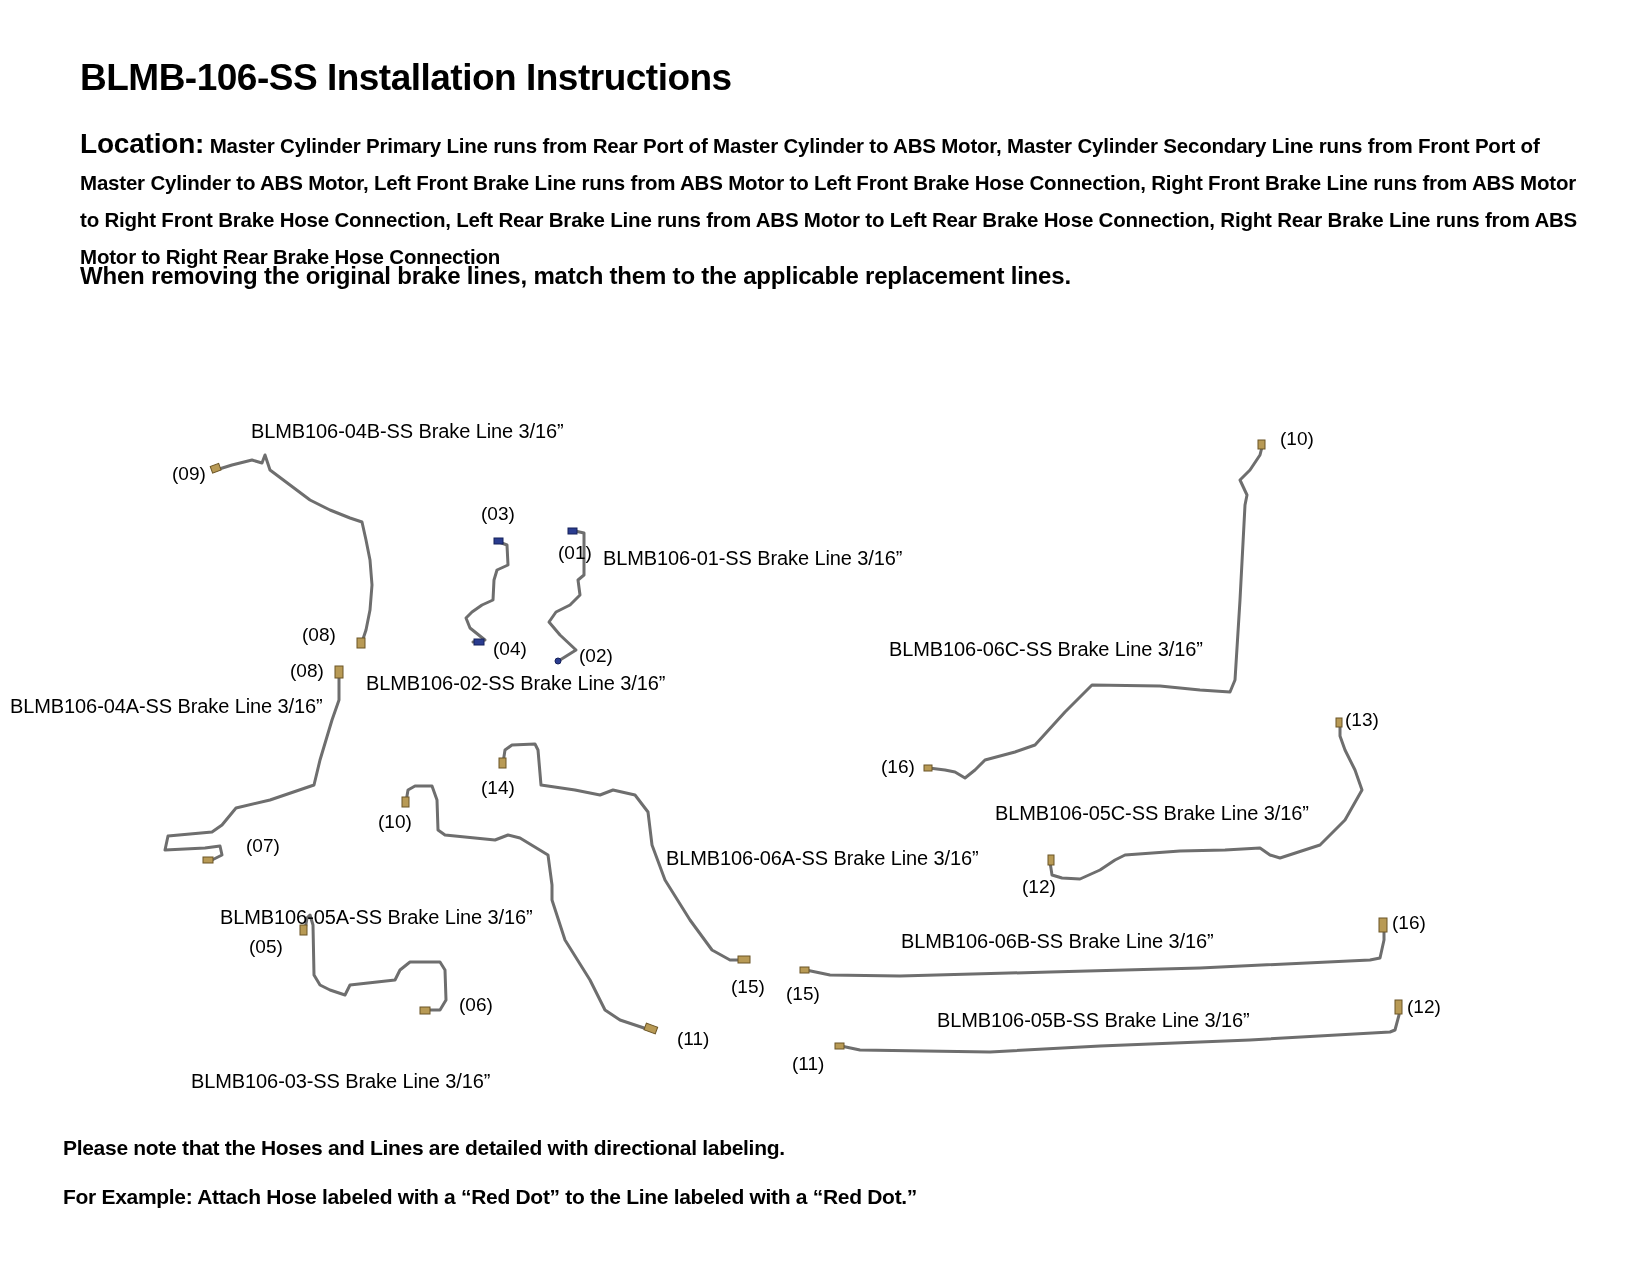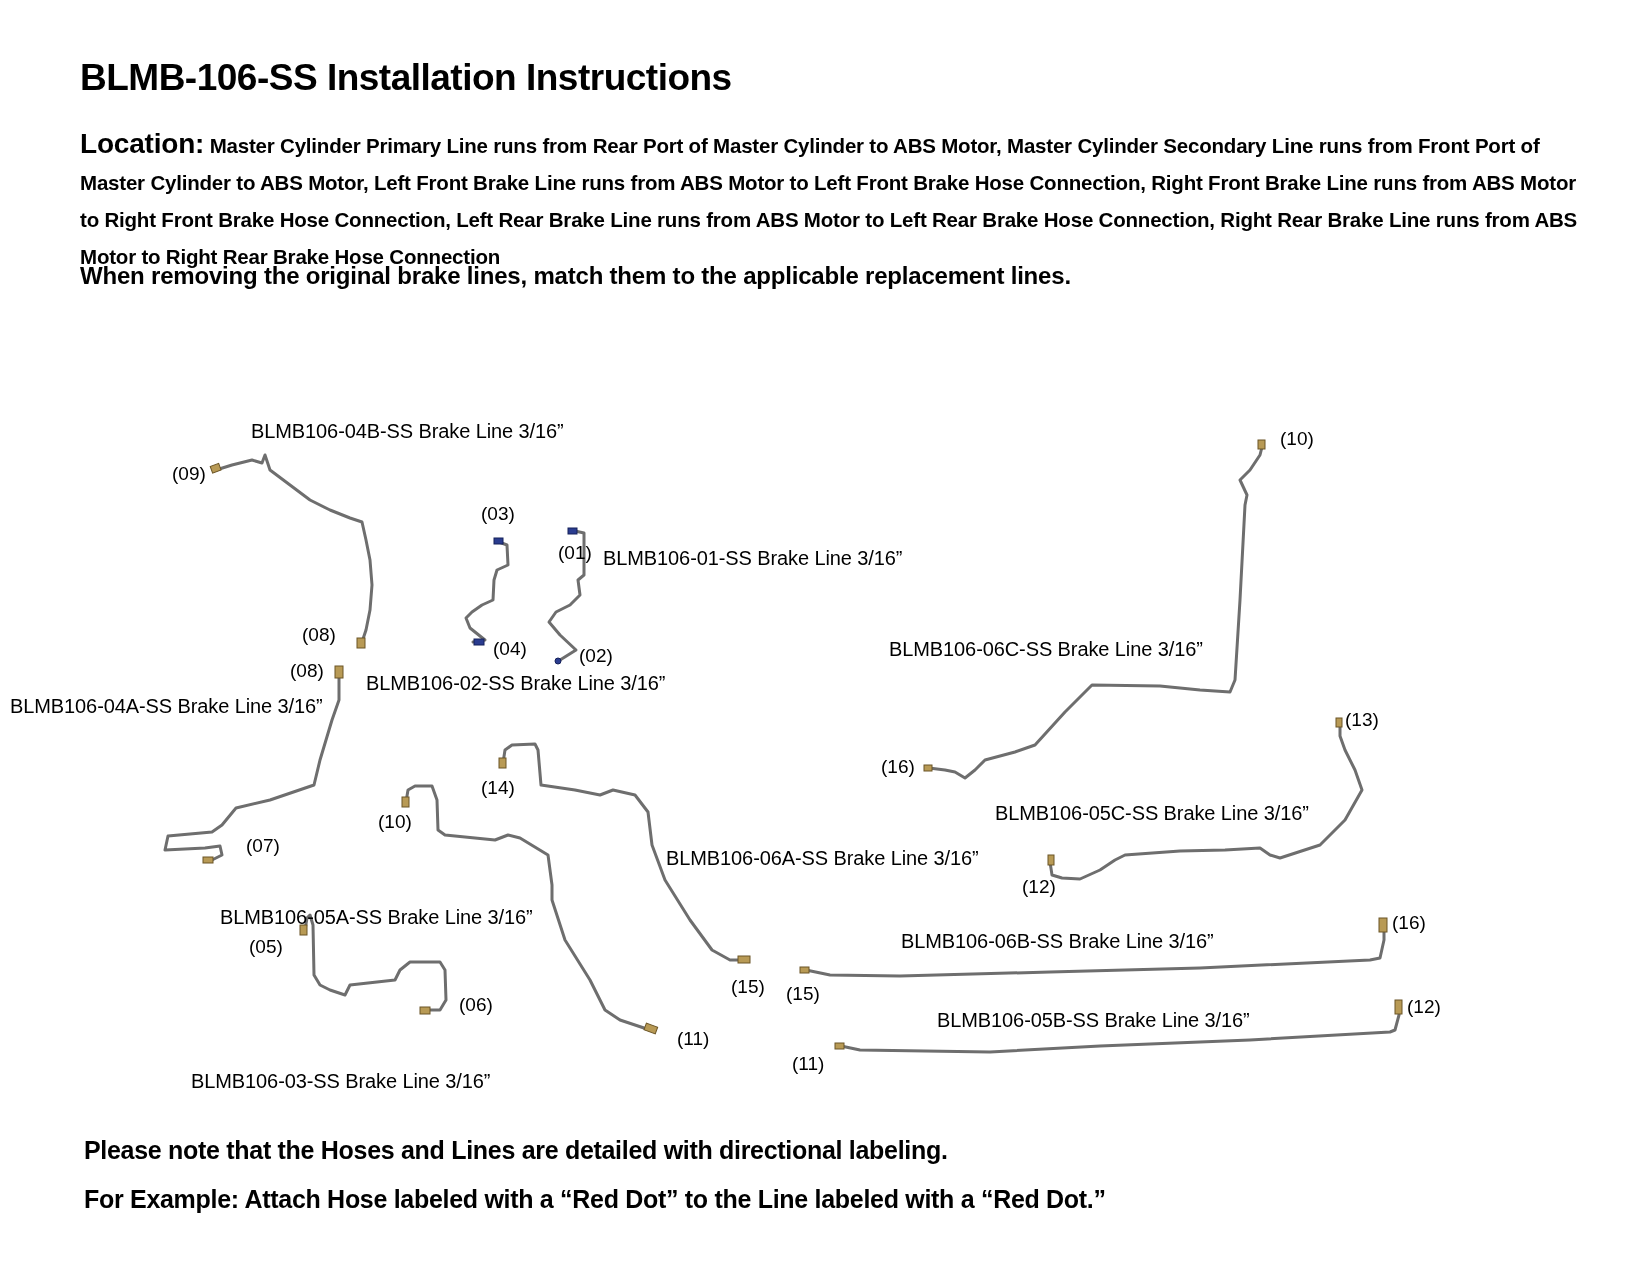--- a/index.html
+++ b/index.html
@@ -8,21 +8,21 @@
   .title { position:absolute; left:80px; top:56px; font-size:37px; font-weight:bold;
            letter-spacing:-0.5px; line-height:44px; white-space:nowrap; }
   .location { position:absolute; left:80px; top:84px; width:1520px; font-size:20.5px;
               font-weight:bold; line-height:37px; letter-spacing:-0.2px;margin-top:41px; }
   .location .loc-label { font-size:28px; }
   .match-note { position:absolute; left:80px; top:262px; font-size:24px; font-weight:bold;
                 white-space:nowrap; letter-spacing:-0.2px; }
   .diagram { position:absolute; left:0; top:0; width:1650px; height:1275px; }
   .part-label { position:absolute; font-size:20px; white-space:nowrap; letter-spacing:-0.1px; }
   .port-label { position:absolute; font-size:19px; white-space:nowrap; }
-  .footnote { position:absolute; left:84px; font-size:25px; font-weight:bold; white-space:nowrap;
+  .footnote { position:absolute; left:63px; font-size:21px; font-weight:bold; white-space:nowrap;
               letter-spacing:-0.3px; }
   svg .pipe { fill:none; stroke:#6e6e6e; stroke-width:3; stroke-linejoin:round; stroke-linecap:round; }
   svg .fit-brass { fill:#b89a55; stroke:#6b5526; stroke-width:1; }
   svg .fit-blue { fill:#2a3c8f; stroke:#14205a; stroke-width:1; }
 </style>
 </head>
 <body>
 
 <div class="title">BLMB-106-SS Installation Instructions</div>
 

